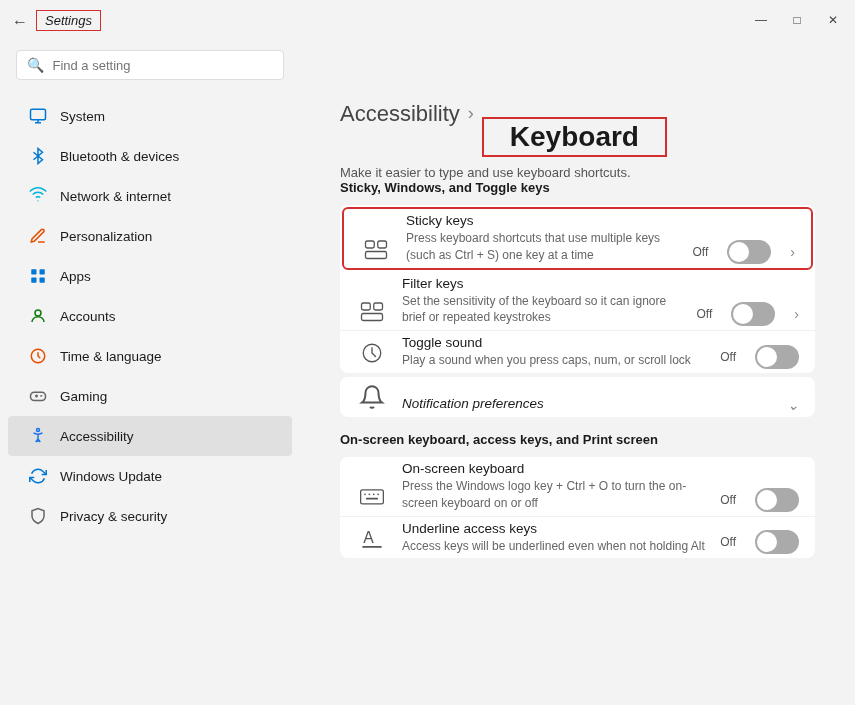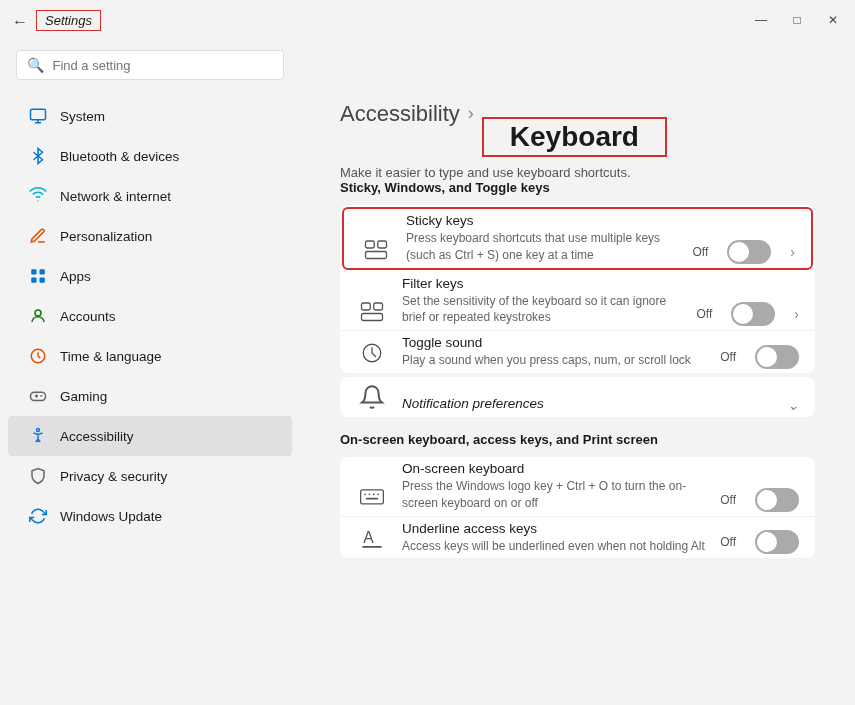--- a/index.html
+++ b/index.html
@@ -170,37 +170,37 @@
       <div class="sidebar-item-icon icon-accessibility">
         <svg width="18" height="18" viewBox="0 0 24 24" fill="none" stroke="#1a73e8" stroke-width="2">
             <circle cx="12" cy="4" r="2"></circle>
             <path d="M6 8l6 2 6-2M12 10v10M9 20l3-4 3 4"></path>
           </svg>
       </div>
       <span class="sidebar-item-label">Accessibility</span>
     </div>
 
     <div class="sidebar-item">
-      <div class="sidebar-item-icon icon-gray">
-        <svg width="18" height="18" viewBox="0 0 24 24" fill="none" stroke="#666" stroke-width="2">
-            <path d="M12 22s8-4 8-10V5l-8-3-8 3v7c0 6 8 10 8 10z"></path>
-          </svg>
-      </div>
-      <span class="sidebar-item-label">Privacy &amp; security</span>
-    </div>
-
-    <div class="sidebar-item">
       <div class="sidebar-item-icon icon-blue">
         <svg width="18" height="18" viewBox="0 0 24 24" fill="none" stroke="#0078d4" stroke-width="2">
             <path d="M23 4v6h-6"></path>
             <path d="M1 20v-6h6"></path>
             <path d="M3.51 9a9 9 0 0114.85-3.36L23 10M1 14l4.64 4.36A9 9 0 0020.49 15"></path>
           </svg>
       </div>
       <span class="sidebar-item-label">Windows Update</span>
+    </div>
+
+    <div class="sidebar-item">
+      <div class="sidebar-item-icon icon-gray">
+        <svg width="18" height="18" viewBox="0 0 24 24" fill="none" stroke="#666" stroke-width="2">
+            <path d="M12 22s8-4 8-10V5l-8-3-8 3v7c0 6 8 10 8 10z"></path>
+          </svg>
+      </div>
+      <span class="sidebar-item-label">Privacy &amp; security</span>
     </div>
   </div>
 
   <div class="content">
     <div class="breadcrumb">
       <span class="breadcrumb-parent">Accessibility</span>
       <span class="breadcrumb-sep">›</span>
       <span class="breadcrumb-current">Keyboard</span>
     </div>
     <p class="page-subtitle">Make it easier to type and use keyboard shortcuts.</p>

